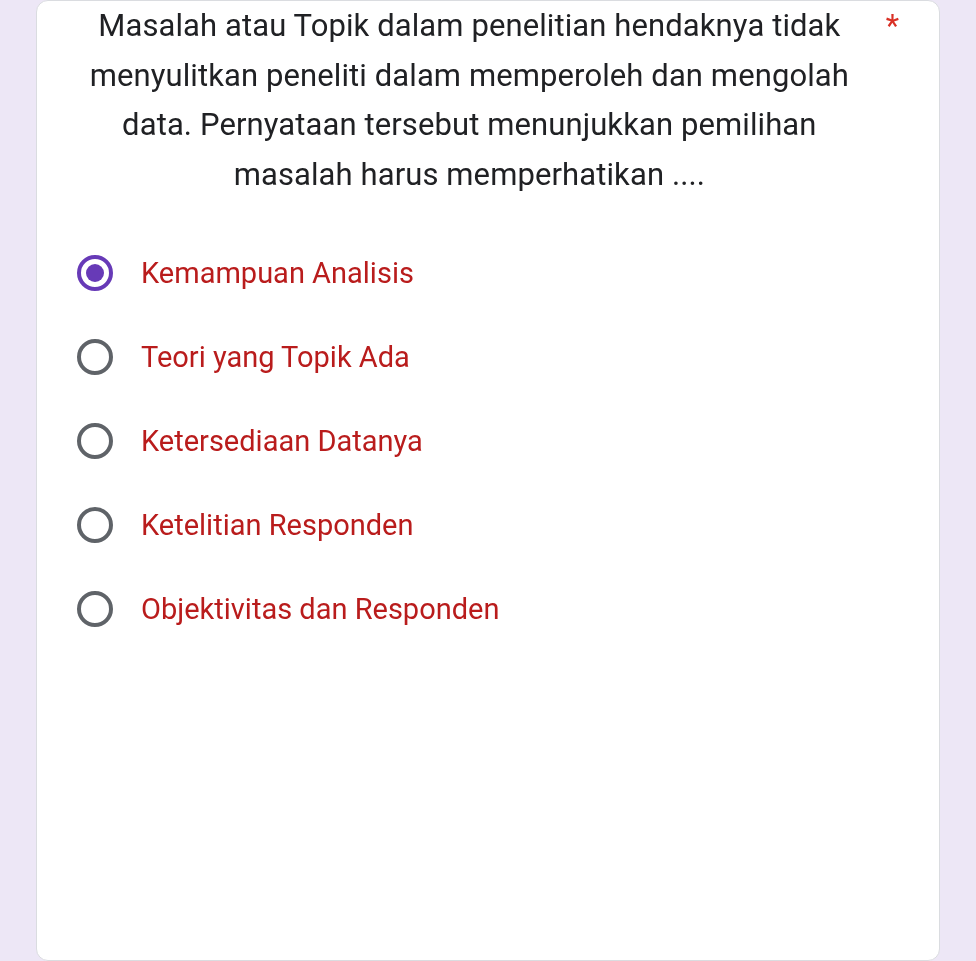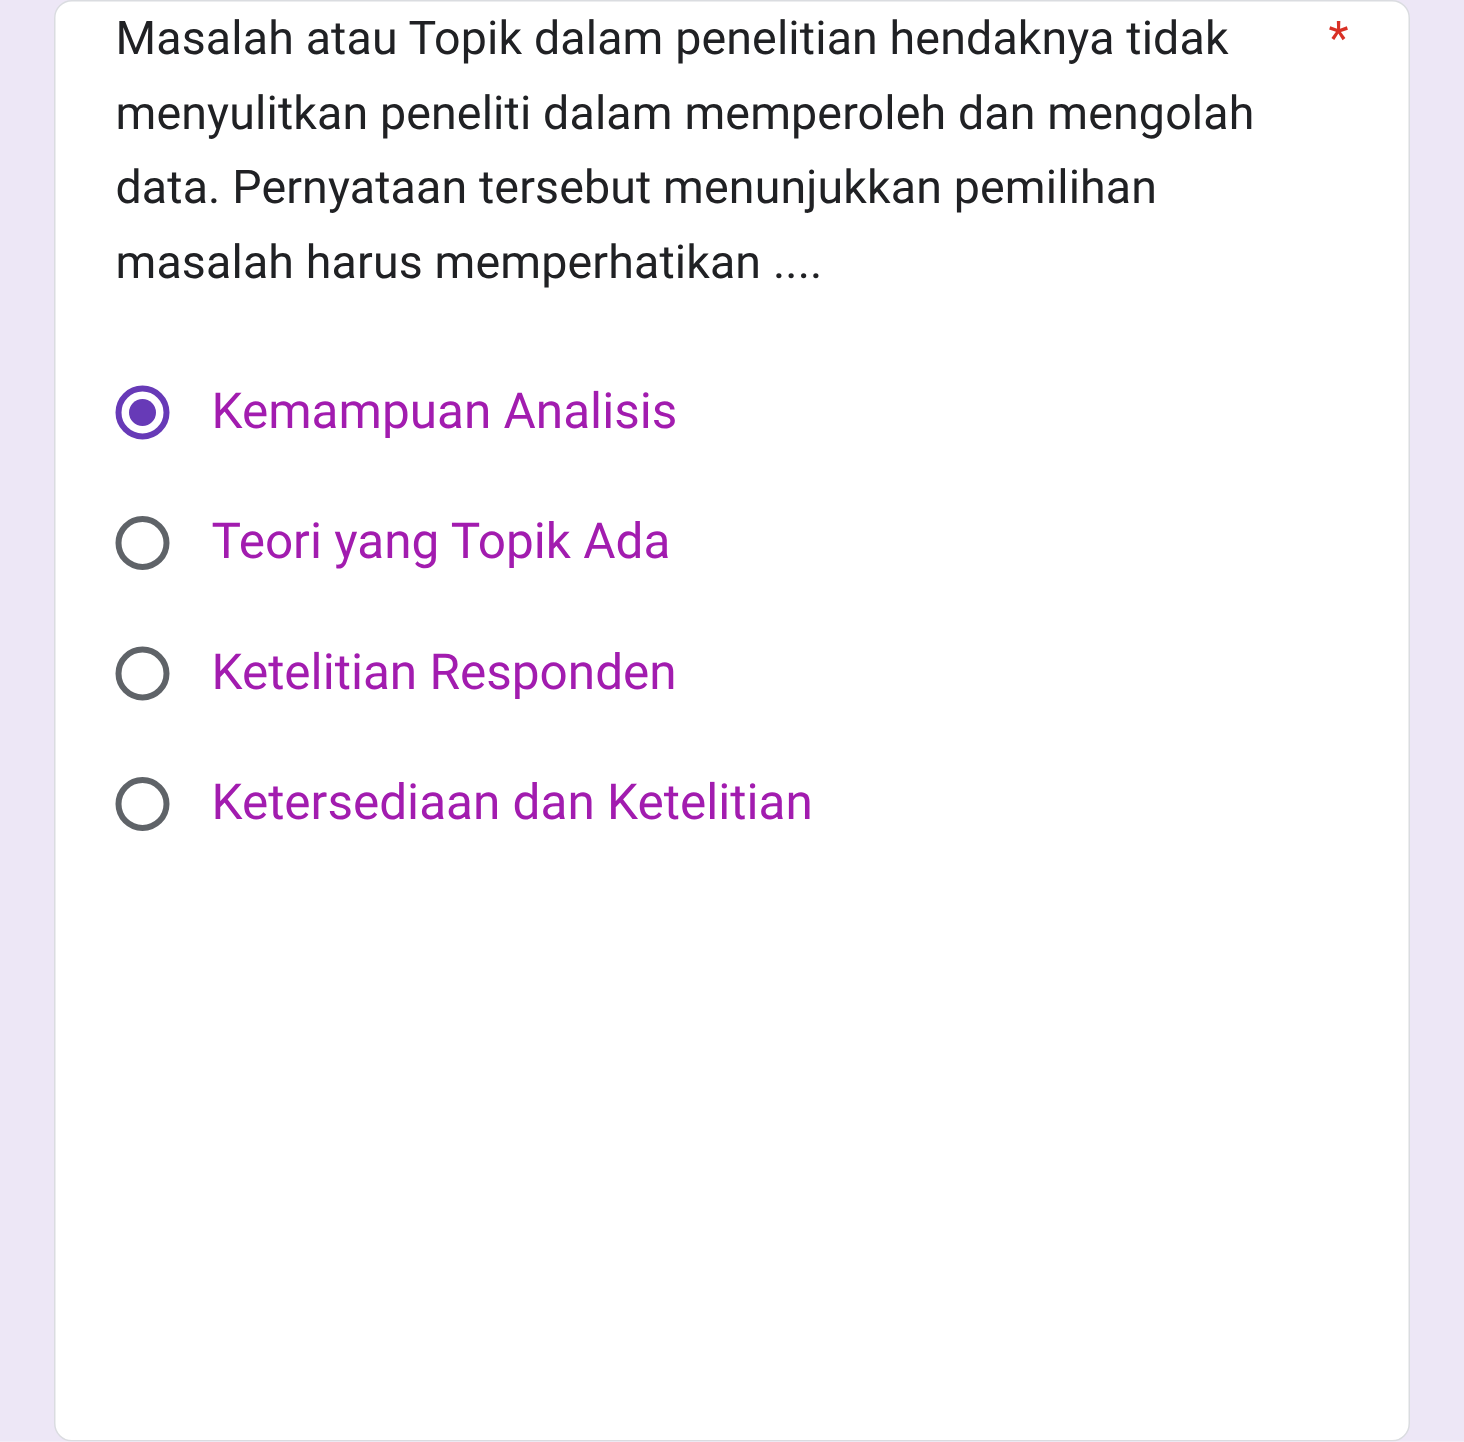--- a/index.html
+++ b/index.html
@@ -17,20 +17,21 @@
     margin: 0 36px;
     padding: 0px 40px 40px 40px;
     height: 100%;
   }
   .question-row {
     display: flex;
     align-items: flex-start;
     justify-content: space-between;
     gap: 24px;
     margin-bottom: 56px;
+    text-align: center;
   }
   .question-text {
     font-size: 31px;
     line-height: 1.6;
     color: #202124;
     letter-spacing: 0.1px;
     flex: 1;
   }
   .required-asterisk {
     color: #d93025;
@@ -64,22 +65,22 @@
   .radio .inner {
     width: 18px;
     height: 18px;
     border-radius: 50%;
     background: transparent;
   }
   .radio.selected .inner {
     background: #673ab7;
   }
   .option-label {
-    font-size: 33px;
-    color: #a21caf;
+    font-size: 29px;
+    color: #b91c1c;
     text-align: center;
   }
 </style>
 </head>
 <body>
 
 <div class="card">
   <div class="question-row">
     <div class="question-text">Masalah atau Topik dalam penelitian hendaknya tidak menyulitkan peneliti dalam memperoleh dan mengolah data. Pernyataan tersebut menunjukkan pemilihan masalah harus memperhatikan ....</div>
     <div class="required-asterisk">*</div>
@@ -94,29 +95,35 @@
       <span class="option-label">Kemampuan Analisis</span>
     </div>
 
     <div class="option">
       <span class="radio">
         <span class="inner"></span>
       </span>
       <span class="option-label">Teori yang Topik Ada</span>
     </div>
 
+    <div class="option">
+      <span class="radio">
+        <span class="inner"></span>
+      </span>
+      <span class="option-label">Ketersediaan Datanya</span>
+    </div>
 
     <div class="option">
       <span class="radio">
         <span class="inner"></span>
       </span>
       <span class="option-label">Ketelitian Responden</span>
     </div>
 
     <div class="option">
       <span class="radio">
         <span class="inner"></span>
       </span>
-      <span class="option-label">Ketersediaan dan Ketelitian</span>
+      <span class="option-label">Objektivitas dan Responden</span>
     </div>
 
   </div>
 </div>
 
 </body></html>

